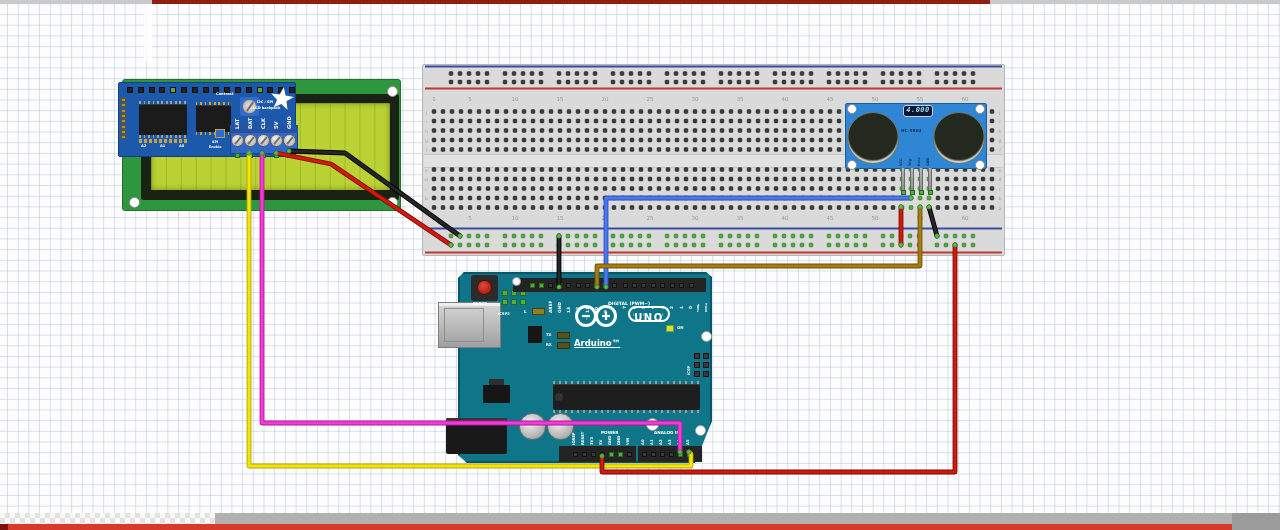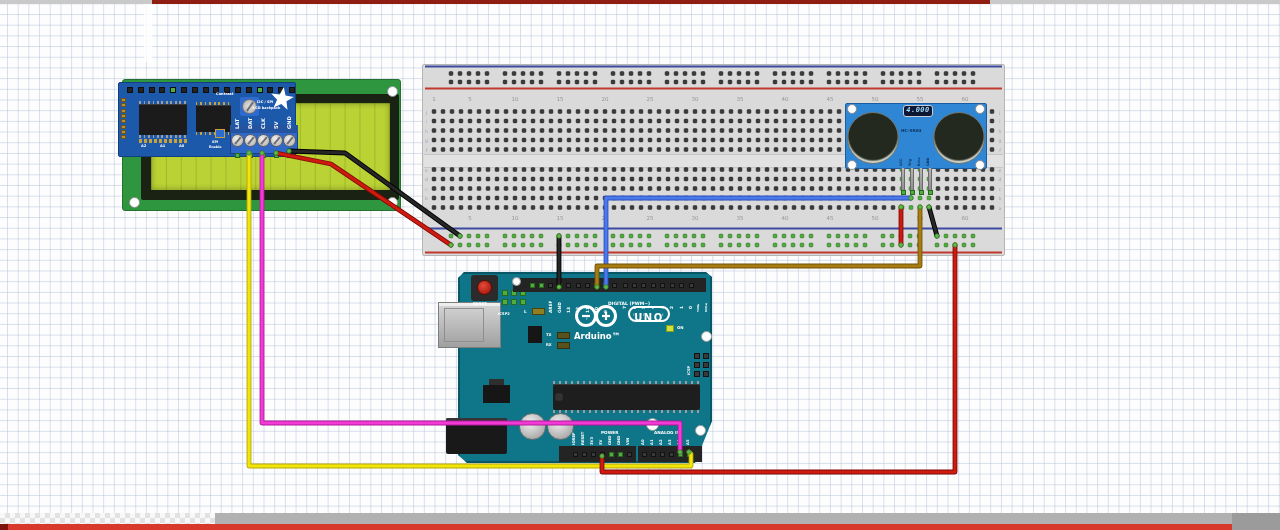--- a/index.html
+++ b/index.html
@@ -1051,21 +1051,21 @@
       <div style="position: absolute; left: 239px; top: 40px; font-size: 5px; color: rgb(255, 255, 255); font-weight: bold; white-space: nowrap; line-height: 1; transform: rotate(-90deg) scale(0.55); transform-origin: 0px 0px;">TXD▶</div>
       <div style="position: absolute; left: 247px; top: 40px; font-size: 5px; color: rgb(255, 255, 255); font-weight: bold; white-space: nowrap; line-height: 1; transform: rotate(-90deg) scale(0.55); transform-origin: 0px 0px;">RXD◀</div>
       <div style="position: absolute; left: 66px; top: 37px; font-size: 6px; color: rgb(255, 255, 255); font-weight: bold; white-space: nowrap; line-height: 1; transform: scale(0.7); transform-origin: 0px 0px;">L</div>
       <div style="position: absolute; left: 74px; top: 36px; width: 13px; height: 7px; background: rgb(143, 127, 34); border: 1px solid rgb(76, 67, 15); box-sizing: border-box;"></div>
       <div style="position: absolute; left: 70px; top: 54px; width: 14px; height: 17px; background: rgb(22, 22, 22);"></div>
       <div style="position: absolute; left: 88px; top: 61px; font-size: 6px; color: rgb(255, 255, 255); font-weight: bold; white-space: nowrap; line-height: 1; transform: scale(0.62); transform-origin: 0px 0px;">TX</div>
       <div style="position: absolute; left: 99px; top: 60px; width: 13px; height: 7px; background: rgb(87, 81, 29); border: 1px solid rgb(51, 48, 16); box-sizing: border-box;"></div>
       <div style="position: absolute; left: 88px; top: 71px; font-size: 6px; color: rgb(255, 255, 255); font-weight: bold; white-space: nowrap; line-height: 1; transform: scale(0.62); transform-origin: 0px 0px;">RX</div>
       <div style="position: absolute; left: 99px; top: 70px; width: 13px; height: 7px; background: rgb(87, 81, 29); border: 1px solid rgb(51, 48, 16); box-sizing: border-box;"></div>
       <div style="position: absolute; left: 170px; top: 34px; width: 42px; height: 16px; border: 2.2px solid rgb(255, 255, 255); border-radius: 14px; box-sizing: border-box; text-align: center; color: rgb(255, 255, 255); font-weight: bold; font-size: 10px; line-height: 20px; letter-spacing: 1.5px;">UNO</div>
-      <div style="position: absolute; left: 116px; top: 60px; font-size: 8.5px; color: rgb(255, 255, 255); font-weight: bold; white-space: nowrap; line-height: 1; transform: scale(1); transform-origin: 0px 0px;">Arduino™</div>
+      <div style="position: absolute; left: 116px; top: 67px; font-size: 8.5px; color: rgb(255, 255, 255); font-weight: bold; white-space: nowrap; line-height: 1; transform: scale(1); transform-origin: 0px 0px; text-decoration: underline;">Arduino™</div>
       <div style="position: absolute; left: 208px; top: 53px; width: 8px; height: 7px; background: rgb(205, 226, 62); border: 1px solid rgb(138, 154, 26); box-sizing: border-box;"></div>
       <div style="position: absolute; left: 219px; top: 54px; font-size: 6px; color: rgb(255, 255, 255); font-weight: bold; white-space: nowrap; line-height: 1; transform: scale(0.65); transform-origin: 0px 0px;">ON</div>
       <div style="position: absolute; left: 236px; top: 81px; width: 6px; height: 6px; background: rgb(58, 58, 58); border: 1px solid rgb(18, 18, 18); box-sizing: border-box;"></div>
       <div style="position: absolute; left: 245px; top: 81px; width: 6px; height: 6px; background: rgb(58, 58, 58); border: 1px solid rgb(18, 18, 18); box-sizing: border-box;"></div>
       <div style="position: absolute; left: 236px; top: 90px; width: 6px; height: 6px; background: rgb(58, 58, 58); border: 1px solid rgb(18, 18, 18); box-sizing: border-box;"></div>
       <div style="position: absolute; left: 245px; top: 90px; width: 6px; height: 6px; background: rgb(58, 58, 58); border: 1px solid rgb(18, 18, 18); box-sizing: border-box;"></div>
       <div style="position: absolute; left: 236px; top: 99px; width: 6px; height: 6px; background: rgb(58, 58, 58); border: 1px solid rgb(18, 18, 18); box-sizing: border-box;"></div>
       <div style="position: absolute; left: 245px; top: 99px; width: 6px; height: 6px; background: rgb(58, 58, 58); border: 1px solid rgb(18, 18, 18); box-sizing: border-box;"></div>
       <div style="position: absolute; left: 229px; top: 103px; font-size: 5.5px; color: rgb(255, 255, 255); font-weight: bold; white-space: nowrap; line-height: 1; transform: rotate(-90deg) scale(0.65); transform-origin: 0px 0px;">ICSP</div>
       <div style="position: absolute; left: 95px; top: 109px; width: 147px; height: 3px; background: repeating-linear-gradient(90deg, rgb(157, 157, 157) 0px, rgb(157, 157, 157) 2px, transparent 2px, transparent 6px);"></div>

